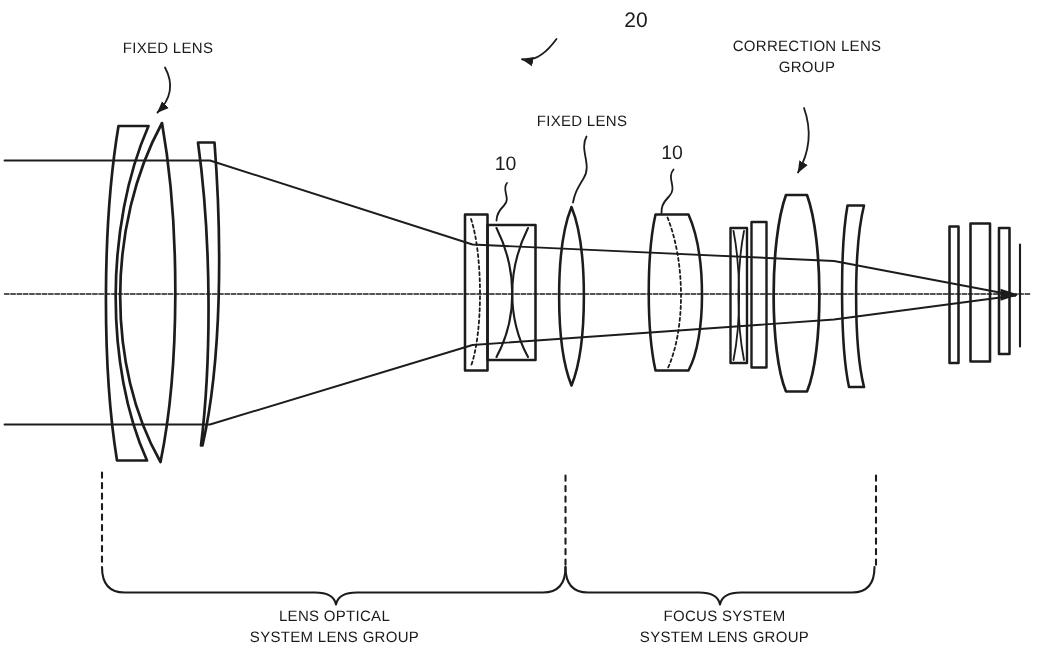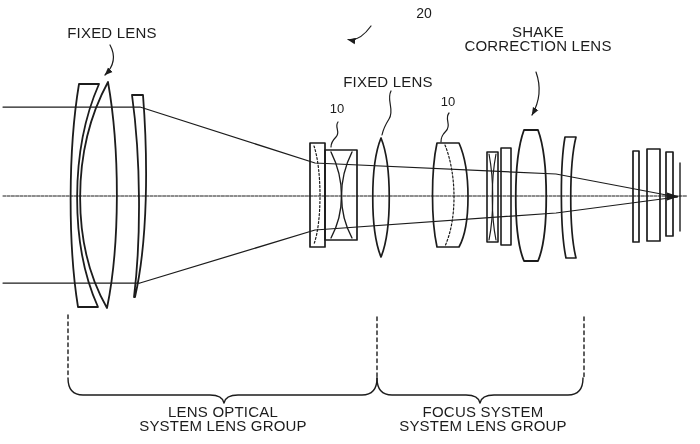--- a/index.html
+++ b/index.html
@@ -10,21 +10,21 @@
     font-family:"Liberation Sans", sans-serif;
     overflow:hidden;
   }
   svg{position:absolute;left:0;top:0;}
   .lbl{
     position:absolute;
     color:#1c1c1c;
     white-space:nowrap;
     transform:translateX(-50%);
     text-align:center;
-    font-size:15px;
+    font-size:10px;
     letter-spacing:.2px;
     line-height:13.5px;
     user-select:none;
   }
   .ref{font-size:14px;letter-spacing:0;}
 </style>
 </head>
 <body>
 
 <div id="figure">
@@ -106,22 +106,22 @@
 
   <div class="lbl ref" style="left:381px;top:7px;margin-left:43px;">20</div>
 
   <div class="lbl" style="left:388px;top:75px;">FIXED LENS</div>
 
   <div class="lbl ref" style="left:337px;top:102px;font-size:13px;">10</div>
 
   <div class="lbl ref" style="left:448px;top:95px;font-size:13px;">10</div>
 
   <div class="lbl" style="left:538px;top:25px;">
-    <div>SHAKE</div>
     <div>CORRECTION LENS</div>
+    <div>GROUP</div>
   </div>
 
   <div class="lbl" style="left:223px;top:405px;">
     <div>LENS OPTICAL</div>
     <div>SYSTEM LENS GROUP</div>
   </div>
 
   <div class="lbl" style="left:483px;top:405px;">
     <div>FOCUS SYSTEM</div>
     <div>SYSTEM LENS GROUP</div>

